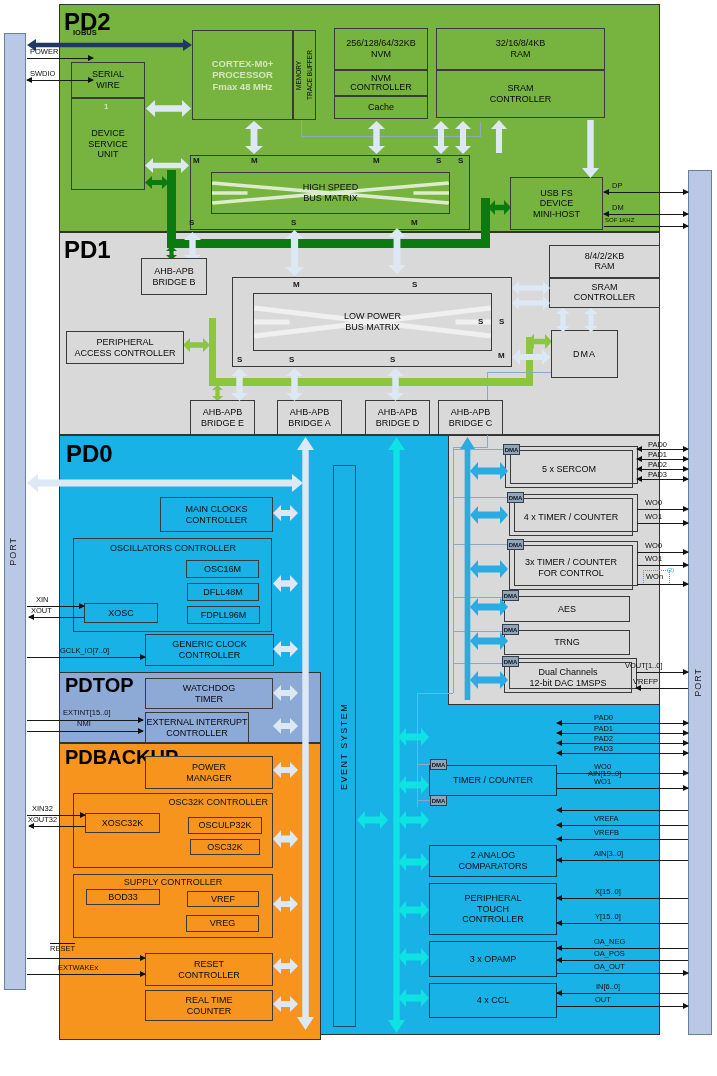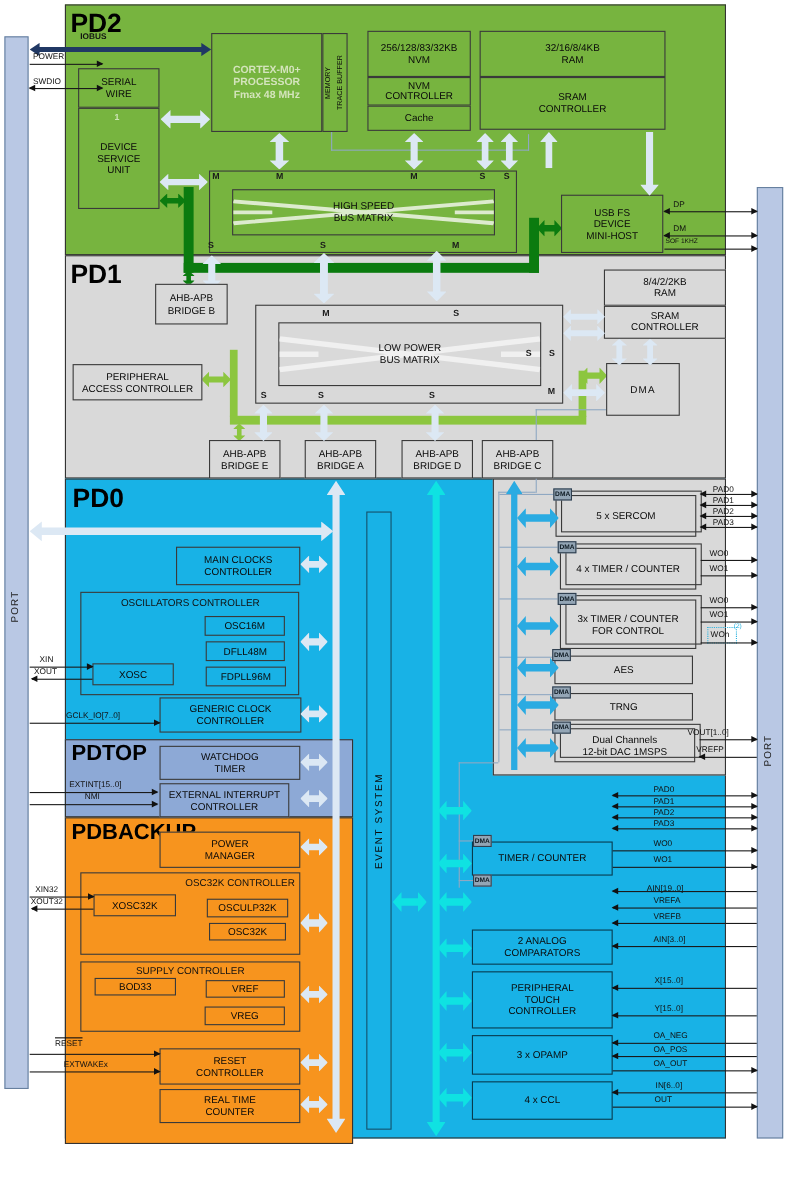--- a/index.html
+++ b/index.html
@@ -93,21 +93,21 @@
 WIRE</div>
   <div class="bx f-grn2" style="left:71px;top:98px;width:74px;height:92px">DEVICE
 SERVICE
 UNIT</div>
   <div class="lb" style="left:104px;top:102px;color:#cde4b6;font-weight:bold;font-size:8px">1</div>
   <div class="bx f-grn2" style="left:192px;top:30px;width:101px;height:90px;color:#d4e4bc;font-weight:bold;font-size:9.5px">CORTEX-M0+
 PROCESSOR
 Fmax 48 MHz</div>
   <div class="bx f-grn2 vt" style="left:293px;top:30px;width:23px;height:90px;font-size:6.5px;line-height:1.6">MEMORY
 TRACE BUFFER</div>
-  <div class="bx f-grn2" style="left:334px;top:28px;width:94px;height:42px">256/128/83/32KB
+  <div class="bx f-grn2" style="left:334px;top:28px;width:94px;height:42px">256/128/64/32KB
 NVM</div>
   <div class="bx f-grn2" style="left:334px;top:70px;width:94px;height:26px;line-height:1">NVM
 CONTROLLER</div>
   <div class="bx f-grn2" style="left:334px;top:96px;width:94px;height:23px">Cache</div>
   <div class="bx f-grn2" style="left:436px;top:28px;width:169px;height:42px">32/16/8/4KB
 RAM</div>
   <div class="bx f-grn2" style="left:436px;top:70px;width:169px;height:48px">SRAM
 CONTROLLER</div>
 
   <div class="bx f-grn2" style="left:190px;top:155px;width:280px;height:75px"></div>
@@ -267,21 +267,21 @@
 
   <div class="lb" style="left:36px;top:595px">XIN</div>
   <div class="sl e" style="left:27px;top:606px;width:57px"></div>
   <div class="lb" style="left:31px;top:606px">XOUT</div>
   <div class="sl s" style="left:29px;top:617px;width:55px"></div>
   <div class="lb" style="left:60px;top:646px">GCLK_IO[7..0]</div>
   <div class="sl e" style="left:27px;top:657px;width:118px"></div>
 
   <div class="bx f-peri" style="left:145px;top:678px;width:128px;height:31px">WATCHDOG
 TIMER</div>
-  <div class="bx f-peri" style="left:145px;top:712px;width:118px;height:31px">EXTERNAL INTERRUPT
+  <div class="bx f-peri" style="left:145px;top:712px;width:104px;height:31px">EXTERNAL INTERRUPT
 CONTROLLER</div>
   <div class="arr dh pale" style="left:273px;top:685px;width:25px;height:16px;--hd:8px"></div>
   <div class="arr dh pale" style="left:273px;top:718px;width:25px;height:16px;--hd:8px"></div>
   <div class="lb" style="left:63px;top:708px">EXTINT[15..0]</div>
   <div class="sl e" style="left:27px;top:720px;width:116px"></div>
   <div class="lb" style="left:77px;top:719px">NMI</div>
   <div class="sl e" style="left:27px;top:731px;width:116px"></div>
 
   <div class="bx f-org" style="left:145px;top:756px;width:128px;height:33px">POWER
 MANAGER</div>
@@ -340,21 +340,21 @@
   <div class="lb" style="left:594px;top:724px">PAD1</div>
   <div class="sl s e" style="left:557px;top:733px;width:131px"></div>
   <div class="lb" style="left:594px;top:734px">PAD2</div>
   <div class="sl s e" style="left:557px;top:743px;width:131px"></div>
   <div class="lb" style="left:594px;top:744px">PAD3</div>
   <div class="sl s e" style="left:557px;top:753px;width:131px"></div>
   <div class="lb" style="left:594px;top:762px">WO0</div>
   <div class="sl e" style="left:557px;top:773px;width:131px"></div>
   <div class="lb" style="left:594px;top:777px">WO1</div>
   <div class="sl e" style="left:557px;top:788px;width:131px"></div>
-  <div class="lb" style="left:588px;top:803px">AIN[19..0]</div>
+  <div class="lb" style="left:588px;top:769px">AIN[19..0]</div>
   <div class="sl s" style="left:557px;top:810px;width:131px"></div>
   <div class="lb" style="left:594px;top:814px">VREFA</div>
   <div class="sl s" style="left:557px;top:825px;width:131px"></div>
   <div class="lb" style="left:594px;top:828px">VREFB</div>
   <div class="sl s" style="left:557px;top:839px;width:131px"></div>
   <div class="lb" style="left:594px;top:849px">AIN[3..0]</div>
   <div class="sl s" style="left:557px;top:860px;width:131px"></div>
   <div class="lb" style="left:595px;top:887px">X[15..0]</div>
   <div class="sl s" style="left:557px;top:898px;width:131px"></div>
   <div class="lb" style="left:595px;top:912px">Y[15..0]</div>

